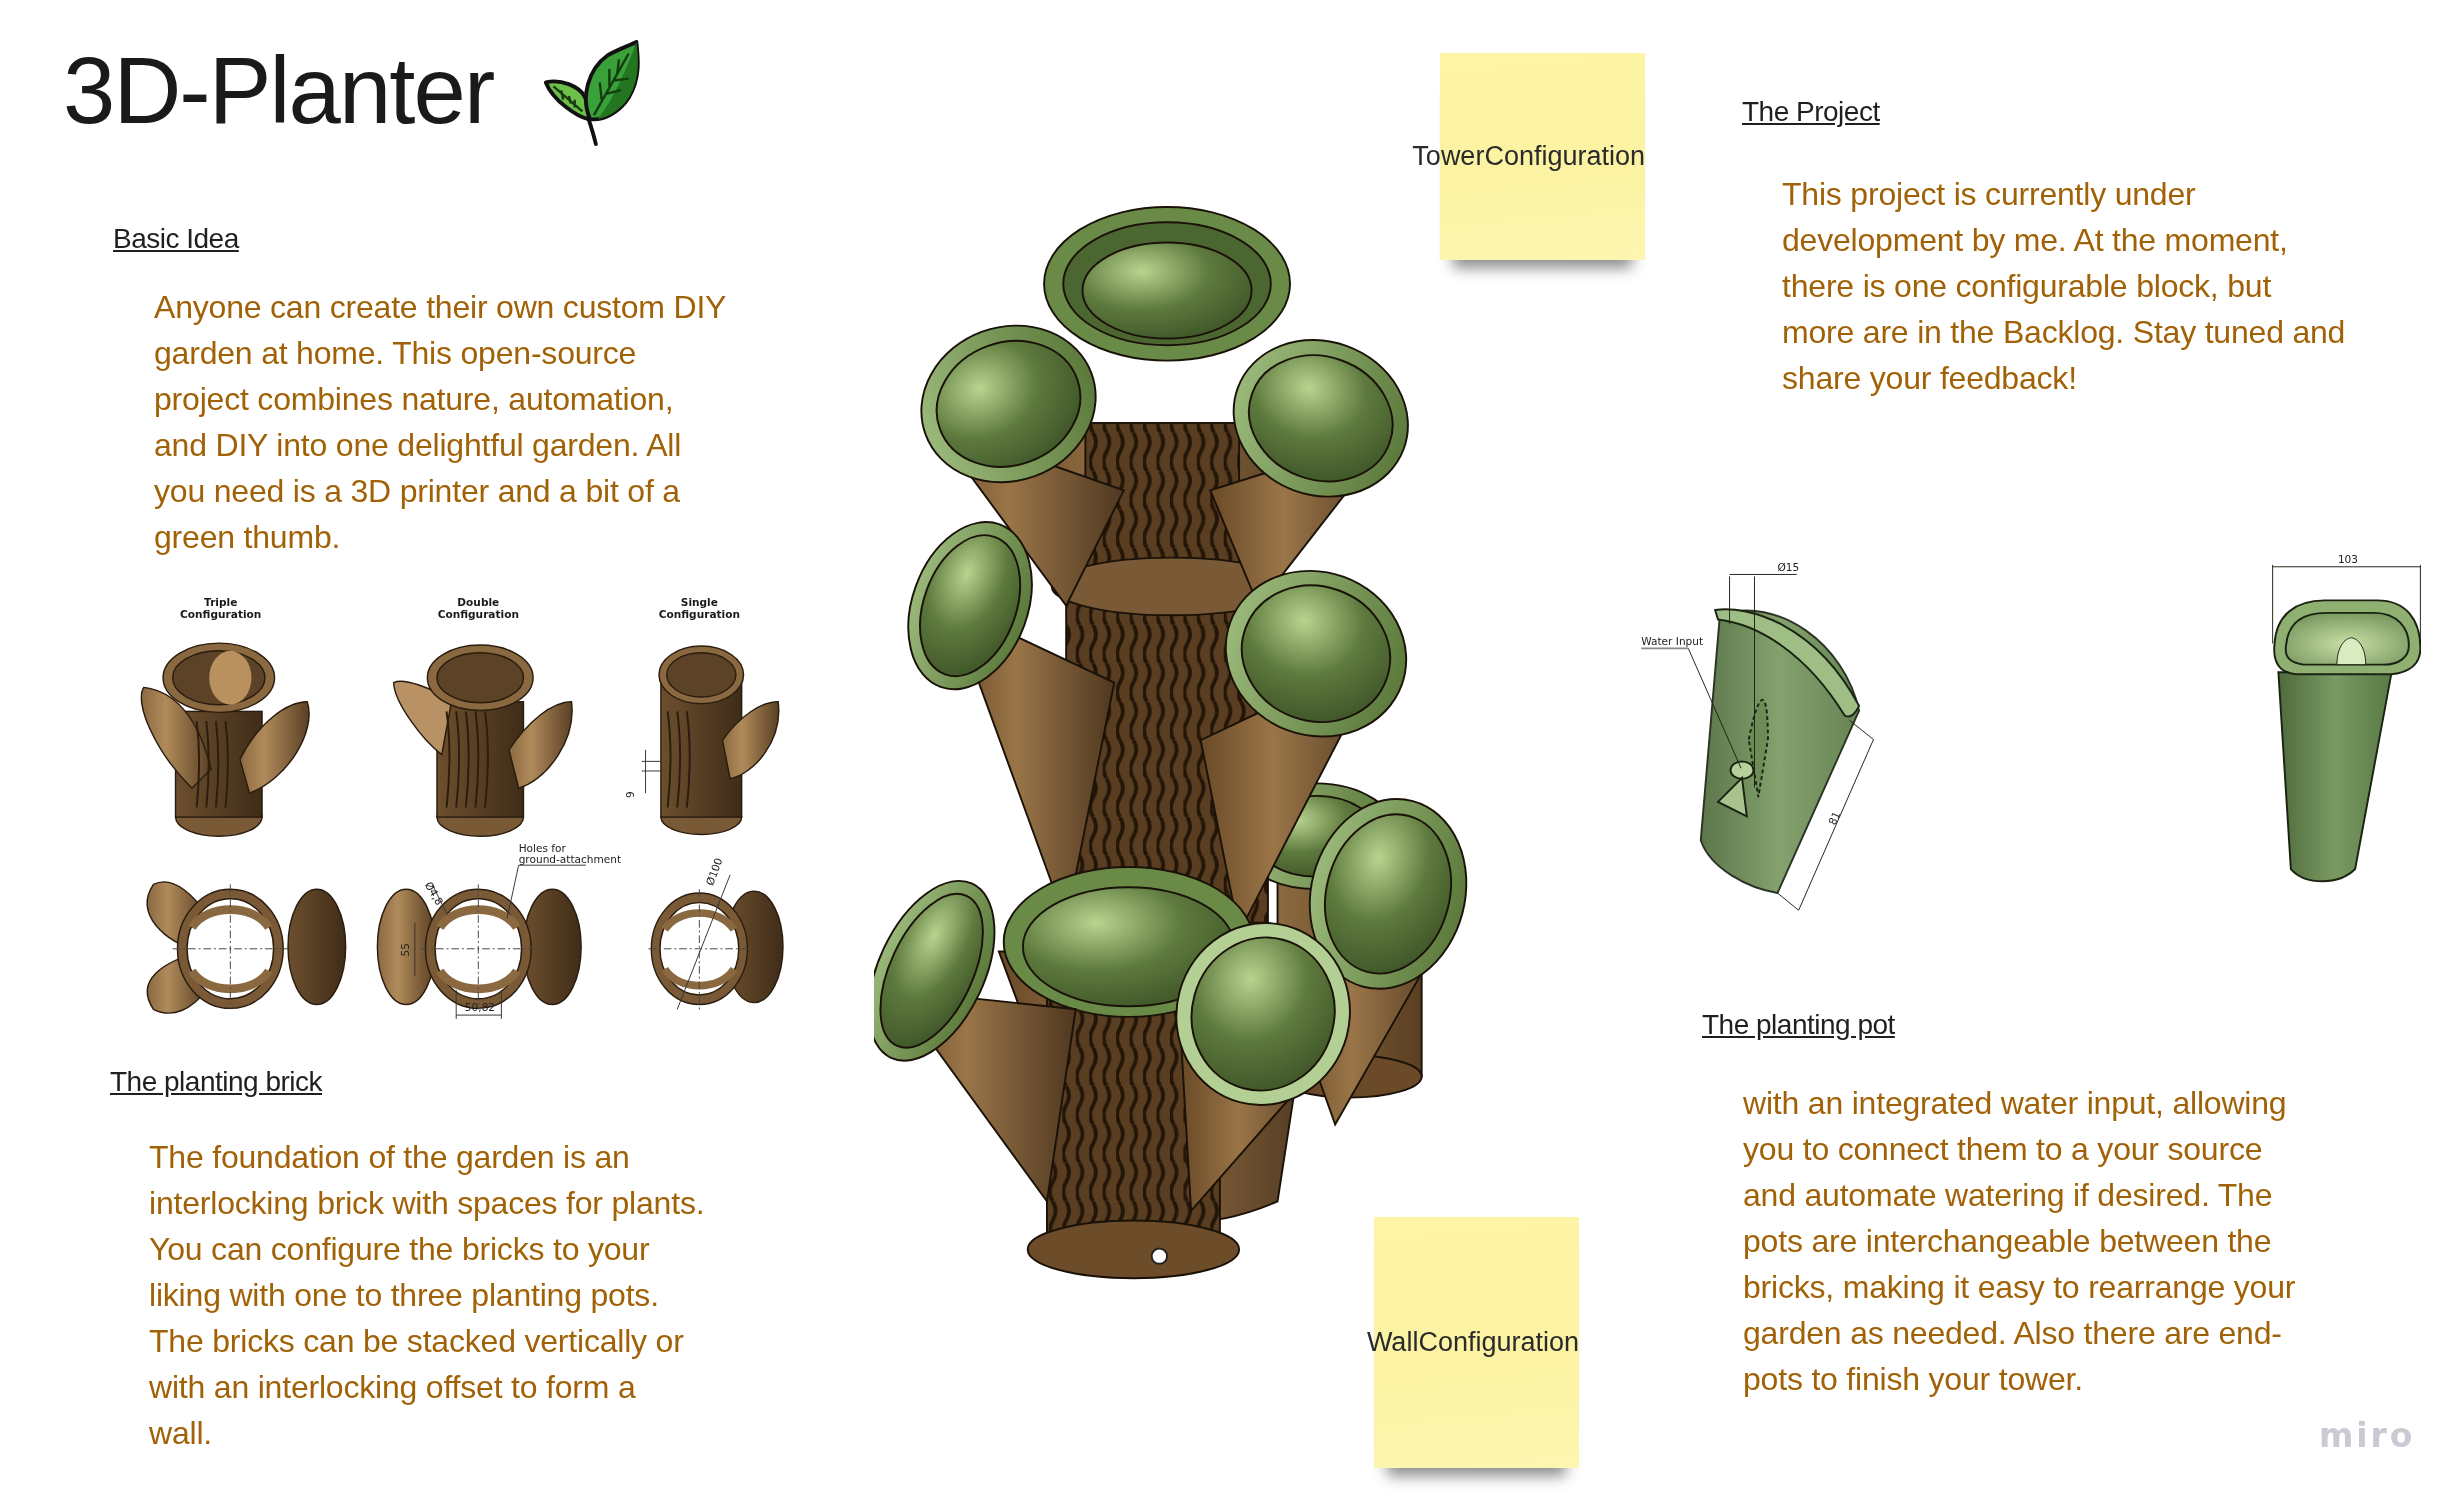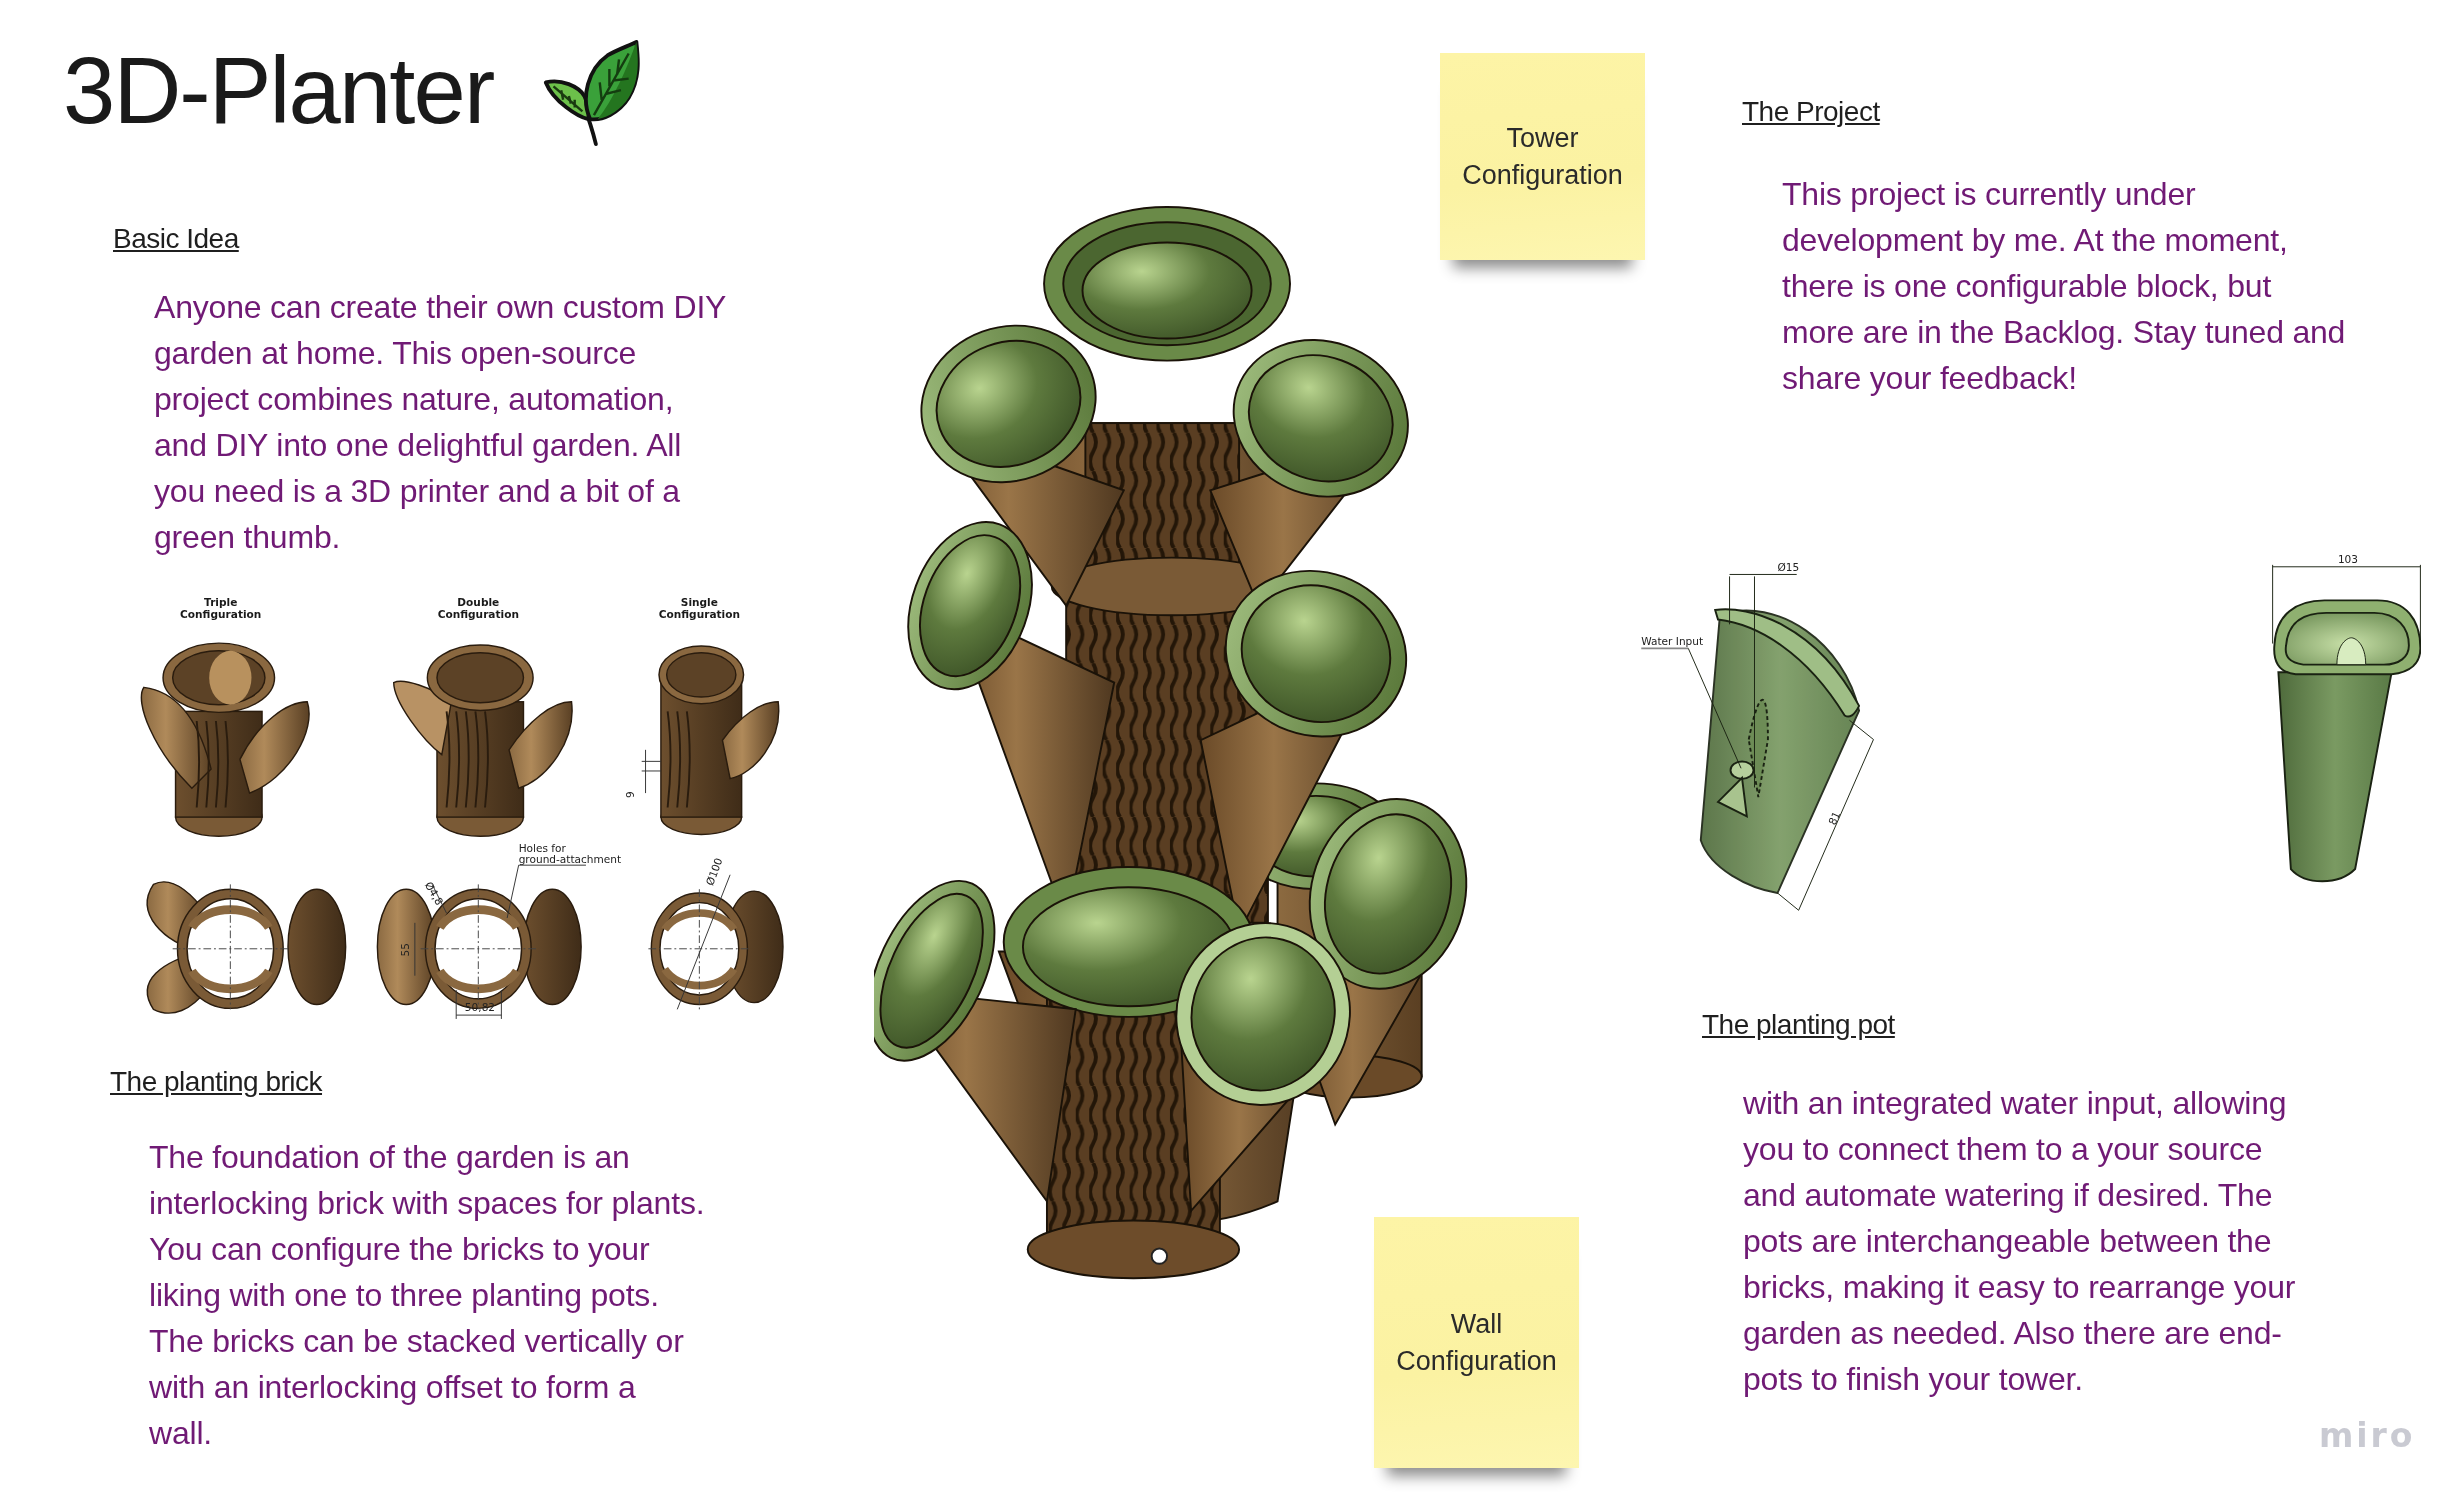--- a/index.html
+++ b/index.html
@@ -3,26 +3,26 @@
 <meta charset="utf-8">
 <style>
   html, body { margin:0; padding:0; background:#ffffff; }
   body { width:2456px; height:1503px; position:relative; overflow:hidden;
          font-family:"DejaVu Sans","Liberation Sans",sans-serif; color:#1f1f1f; }
   .abs { position:absolute; }
   .title { left:63px; top:37px; font-size:94px; font-weight:400; letter-spacing:-1.9px; color:#1a1a1a; white-space:nowrap;
            font-family:"Liberation Sans","DejaVu Sans",sans-serif; }
   .h2 { font-size:28px; font-weight:400; color:#1f1f1f; white-space:nowrap; letter-spacing:-0.5px;
         font-family:"Liberation Sans","DejaVu Sans",sans-serif;text-decoration:underline; }
-  .body { font-size:32px; line-height:46px; color:#701a75; letter-spacing:-0.2px;
+  .body { font-size:32px; line-height:46px; color:#a16207; letter-spacing:-0.2px;
           font-family:"Liberation Sans","DejaVu Sans",sans-serif; }
   .body div { white-space:nowrap; }
   .sticky { background:linear-gradient(175deg,#fdf4a6 0%,#fbf2a2 60%,#fdf6b0 100%);
             box-shadow: 0 21px 13.4px -13.4px rgba(0,0,0,0.45);
-            display:flex; flex-direction:column; align-items:center; justify-content:center;
+            display:flex; align-items:center; justify-content:flex-end;
             font-size:27px; line-height:37px; color:#2a2a2a; text-align:center;
             font-family:"Liberation Sans","DejaVu Sans",sans-serif; }
   .miro { font-size:33px; color:#c9cad2; letter-spacing:2.9px; font-weight:600;
           font-family:"DejaVu Sans","Liberation Sans",sans-serif; }
   .cap { font-size:11px; font-weight:700; text-align:center; line-height:13px; color:#1a1a1a;
          font-family:"DejaVu Sans",sans-serif; }
   .dim { font-size:11px; fill:#222; font-family:"DejaVu Sans",sans-serif; }
   svg text { font-family:"DejaVu Sans","Liberation Sans",sans-serif; }
 </style>
 </head>

